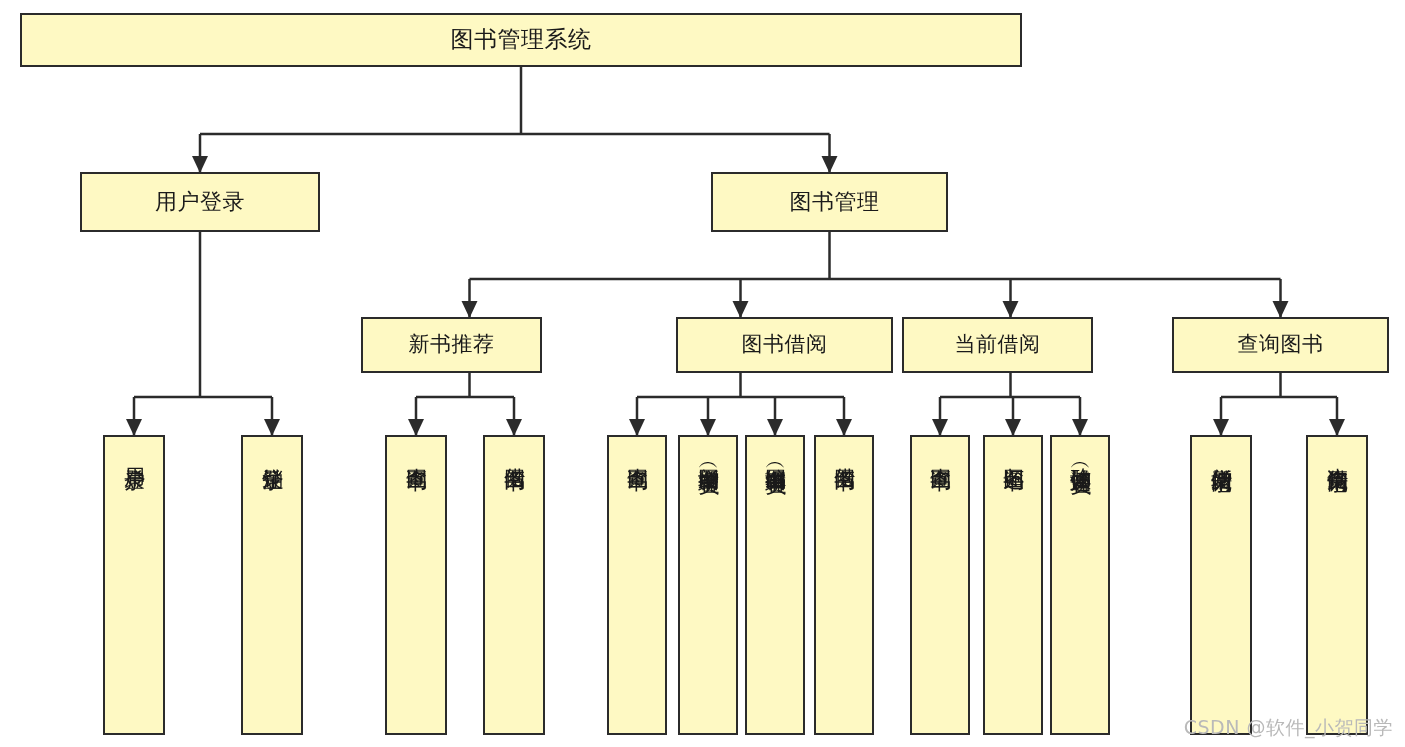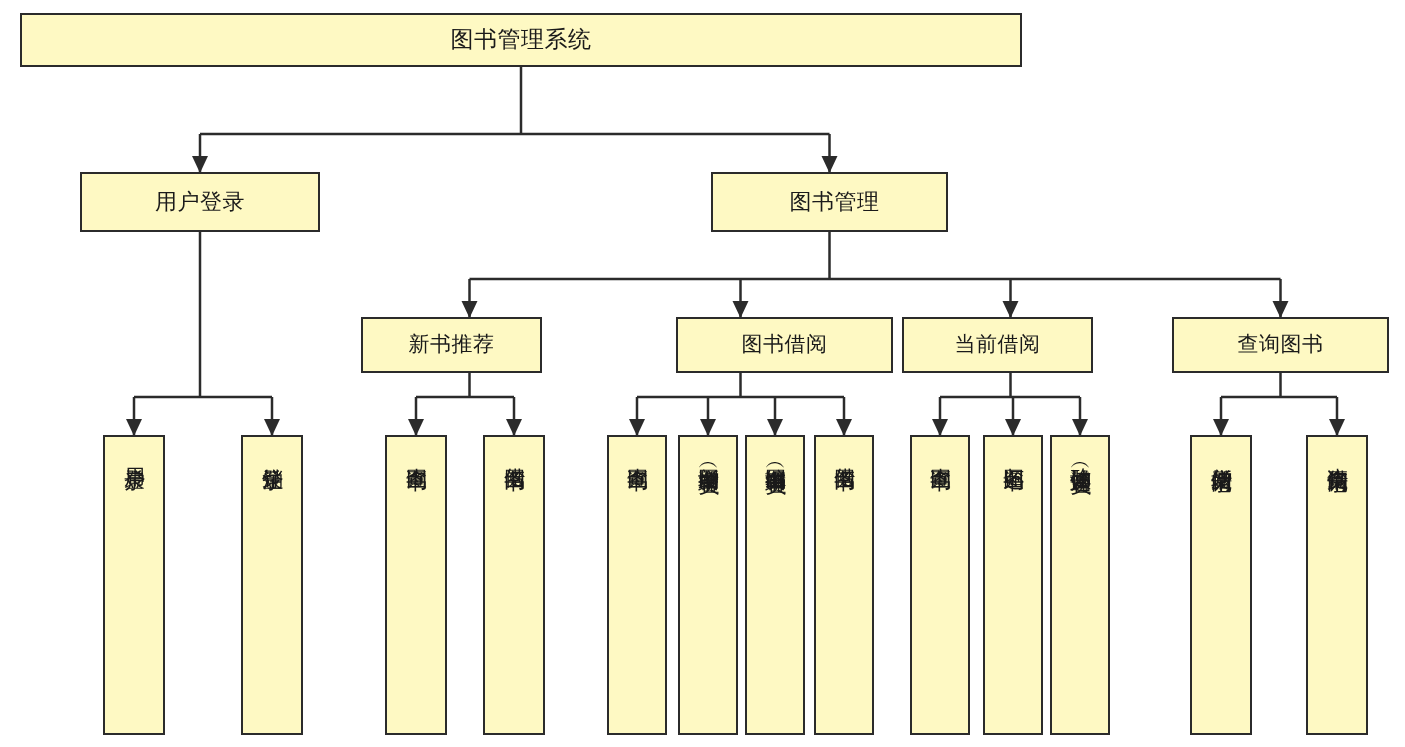--- a/index.html
+++ b/index.html
@@ -180,13 +180,14 @@
       <div class="node level-2 leaf" style="left: 1050px; top: 435px; width: 60px; height: 300px;">
         <span class="label">确认归还（管理员）</span>
       </div>
       <div class="node level-2 leaf" style="left: 1190px; top: 435px; width: 62px; height: 300px;">
         <span class="label">新增借阅记录</span>
       </div>
       <div class="node level-2 leaf" style="left: 1306px; top: 435px; width: 62px; height: 300px;">
         <span class="label">查询借阅记录</span>
       </div>
     </div>
+  <div id="watermark">CSDN @软件_小贺同学</div>
 </div>
 
 </body></html>

